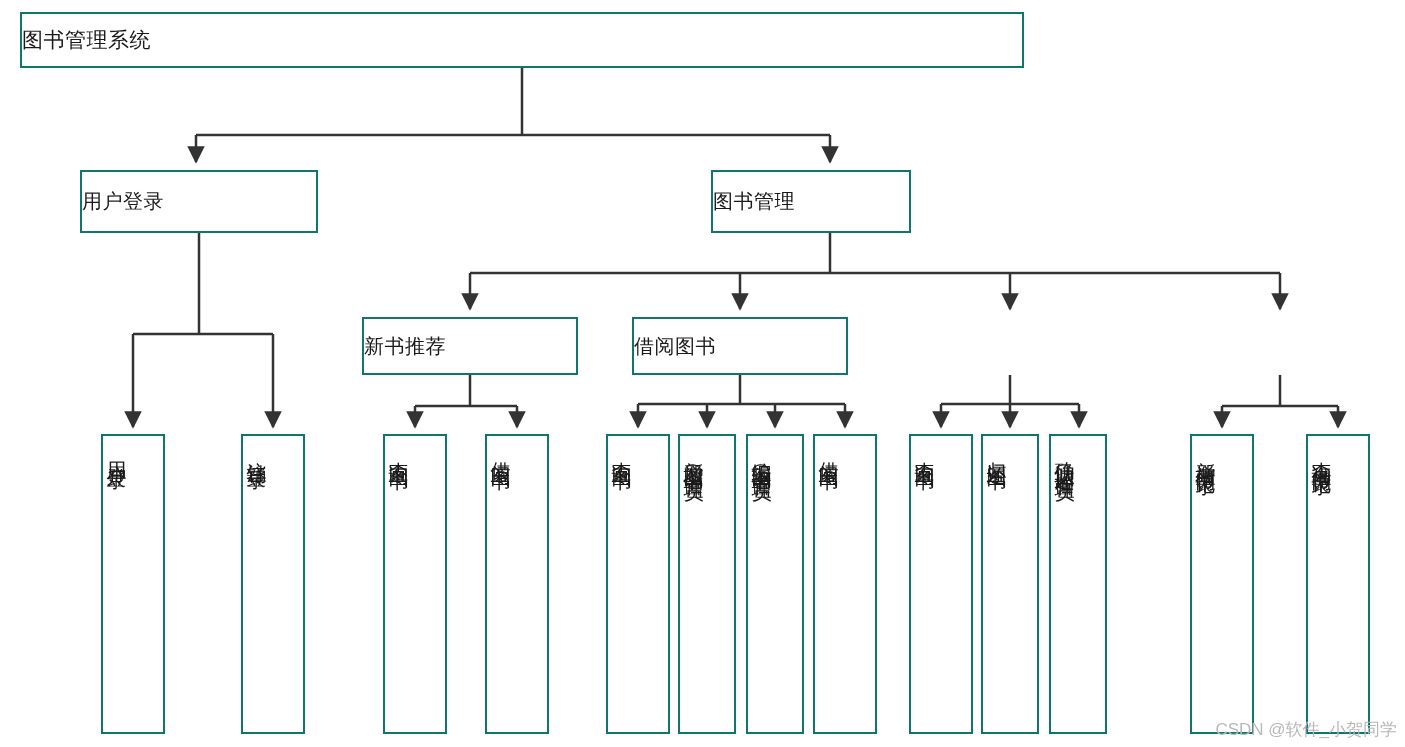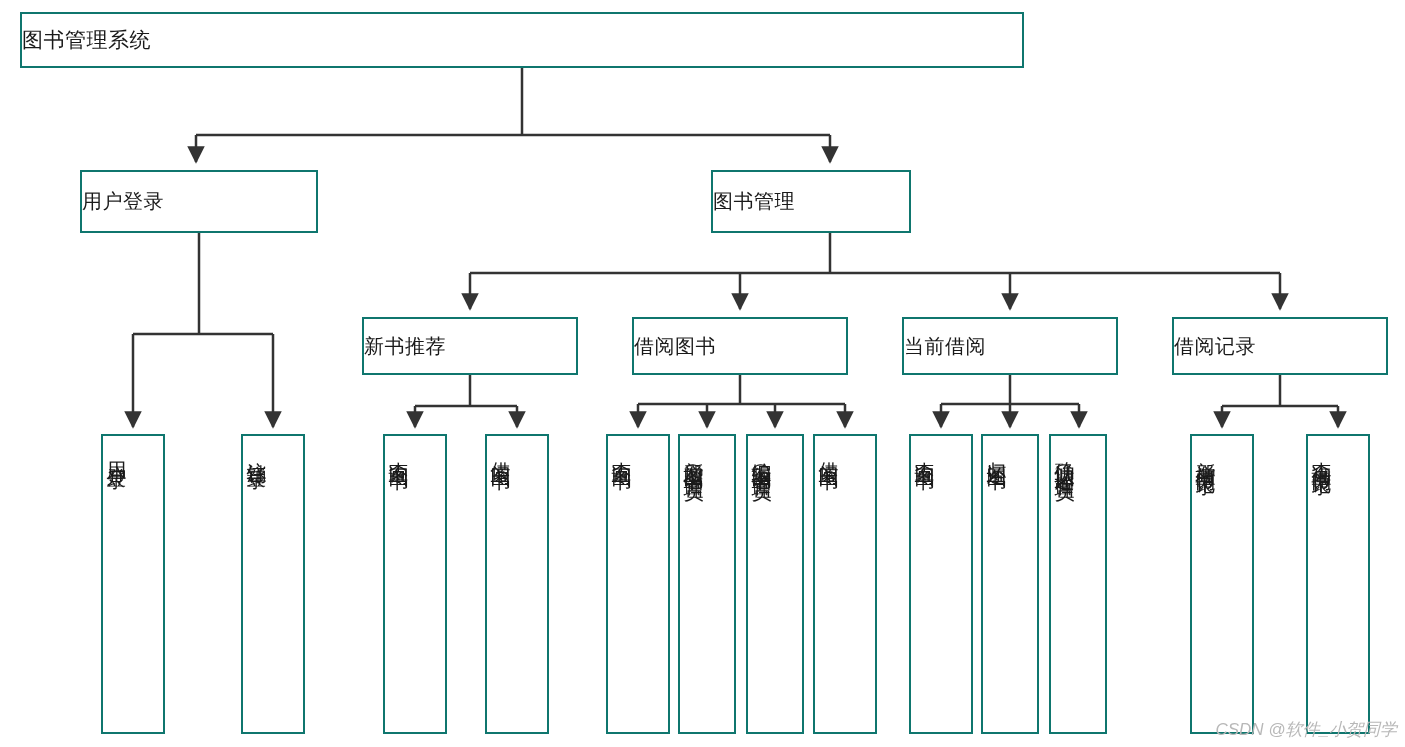--- a/index.html
+++ b/index.html
@@ -58,21 +58,20 @@
     white-space: normal;
   }
   .watermark {
     position: absolute;
     right: 8px;
     bottom: 6px;
     font-size: 17px;
     color: #b8b8b8;
     white-space: nowrap;
     pointer-events: none;
-    font-style: italic;
   }
 </style>
 </head>
 <body>
 
 <div id="diagram-root">
 
   <svg id="edges" viewBox="0 0 1405 747" xmlns="http://www.w3.org/2000/svg">
     <defs>
       <marker id="arrow" viewBox="0 0 10 10" refX="9" refY="5" markerWidth="7" markerHeight="7" orient="auto-start-reverse">
@@ -133,26 +132,20 @@
   <div class="node level-1" style="left:711px; top:170px; width:200px; height:63px;">
     <span class="node-label">图书管理</span>
   </div>
 
   <div class="node level-2" style="left:362px; top:317px; width:216px; height:58px;font-family:Liberation Serif, serif;">
     <span class="node-label">新书推荐</span>
   </div>
   <div class="node level-2" style="left:632px; top:317px; width:216px; height:58px;">
     <span class="node-label">借阅图书</span>
   </div>
-  <div class="node level-2" style="left:902px; top:317px; width:216px; height:58px;">
-    <span class="node-label">当前借阅</span>
-  </div>
-  <div class="node level-2" style="left:1172px; top:317px; width:216px; height:58px;">
-    <span class="node-label">借阅记录</span>
-  </div>
 
   <div class="node level-3" style="left:101px; top:434px; width:64px; height:300px;">
     <span class="node-label">用户登录</span>
   </div>
   <div class="node level-3" style="left:241px; top:434px; width:64px; height:300px;">
     <span class="node-label">注销登录</span>
   </div>
 
   <div class="node level-3" style="left:383px; top:434px; width:64px; height:300px;">
     <span class="node-label">查询图书</span>

